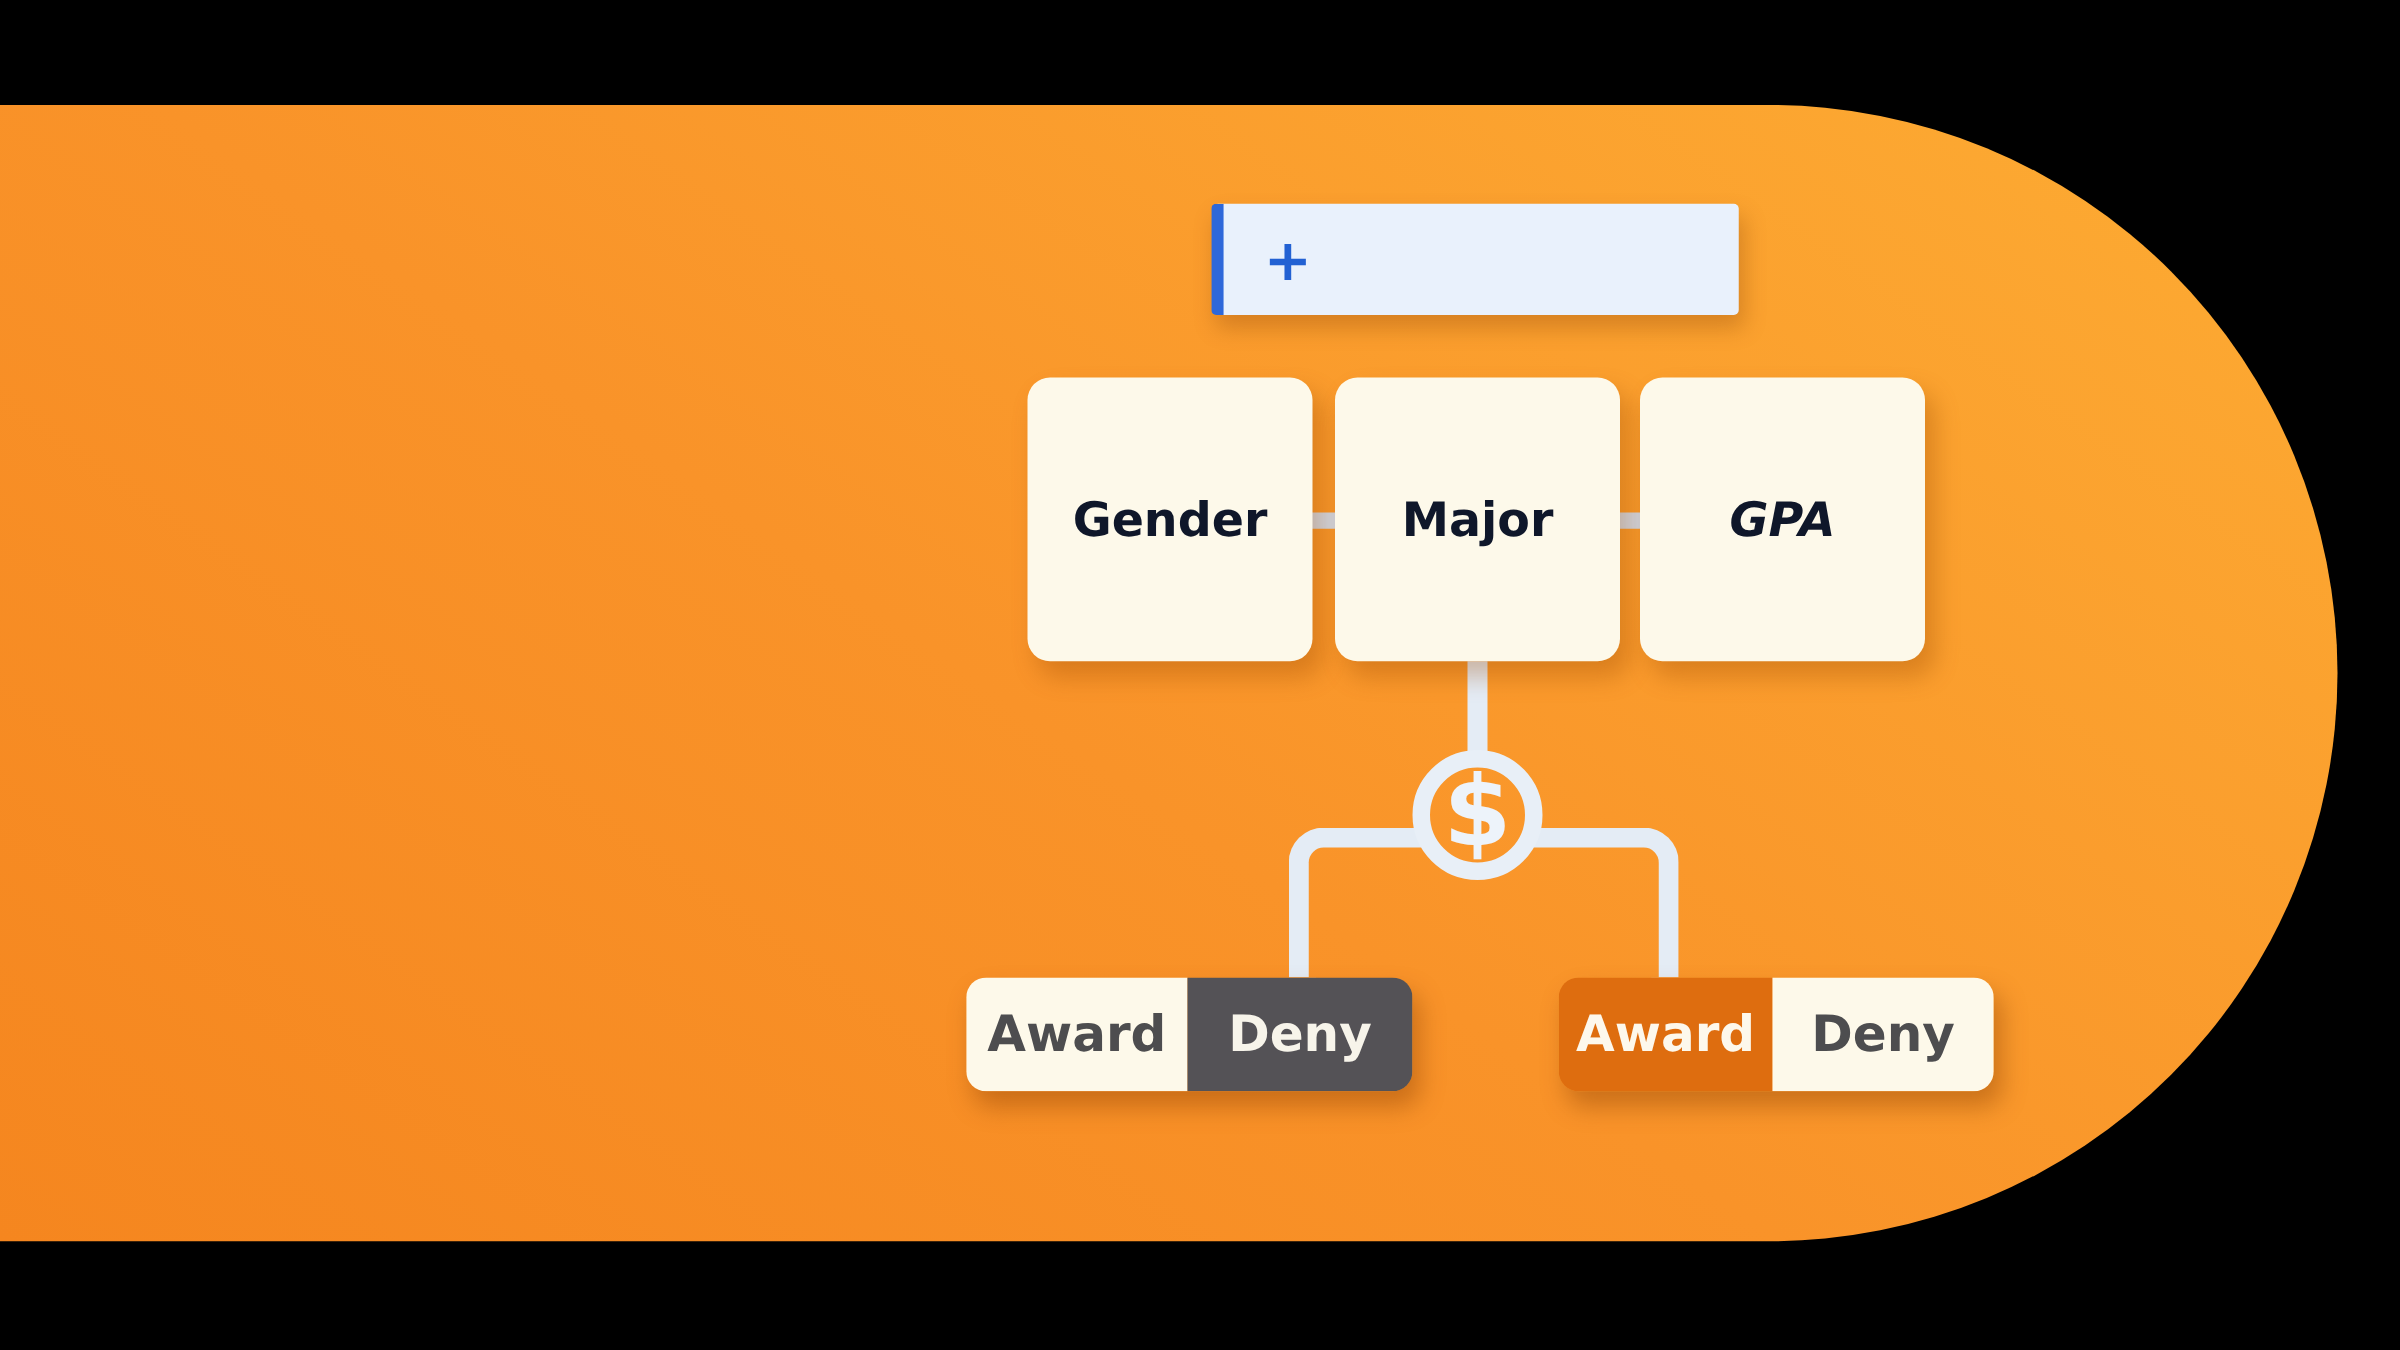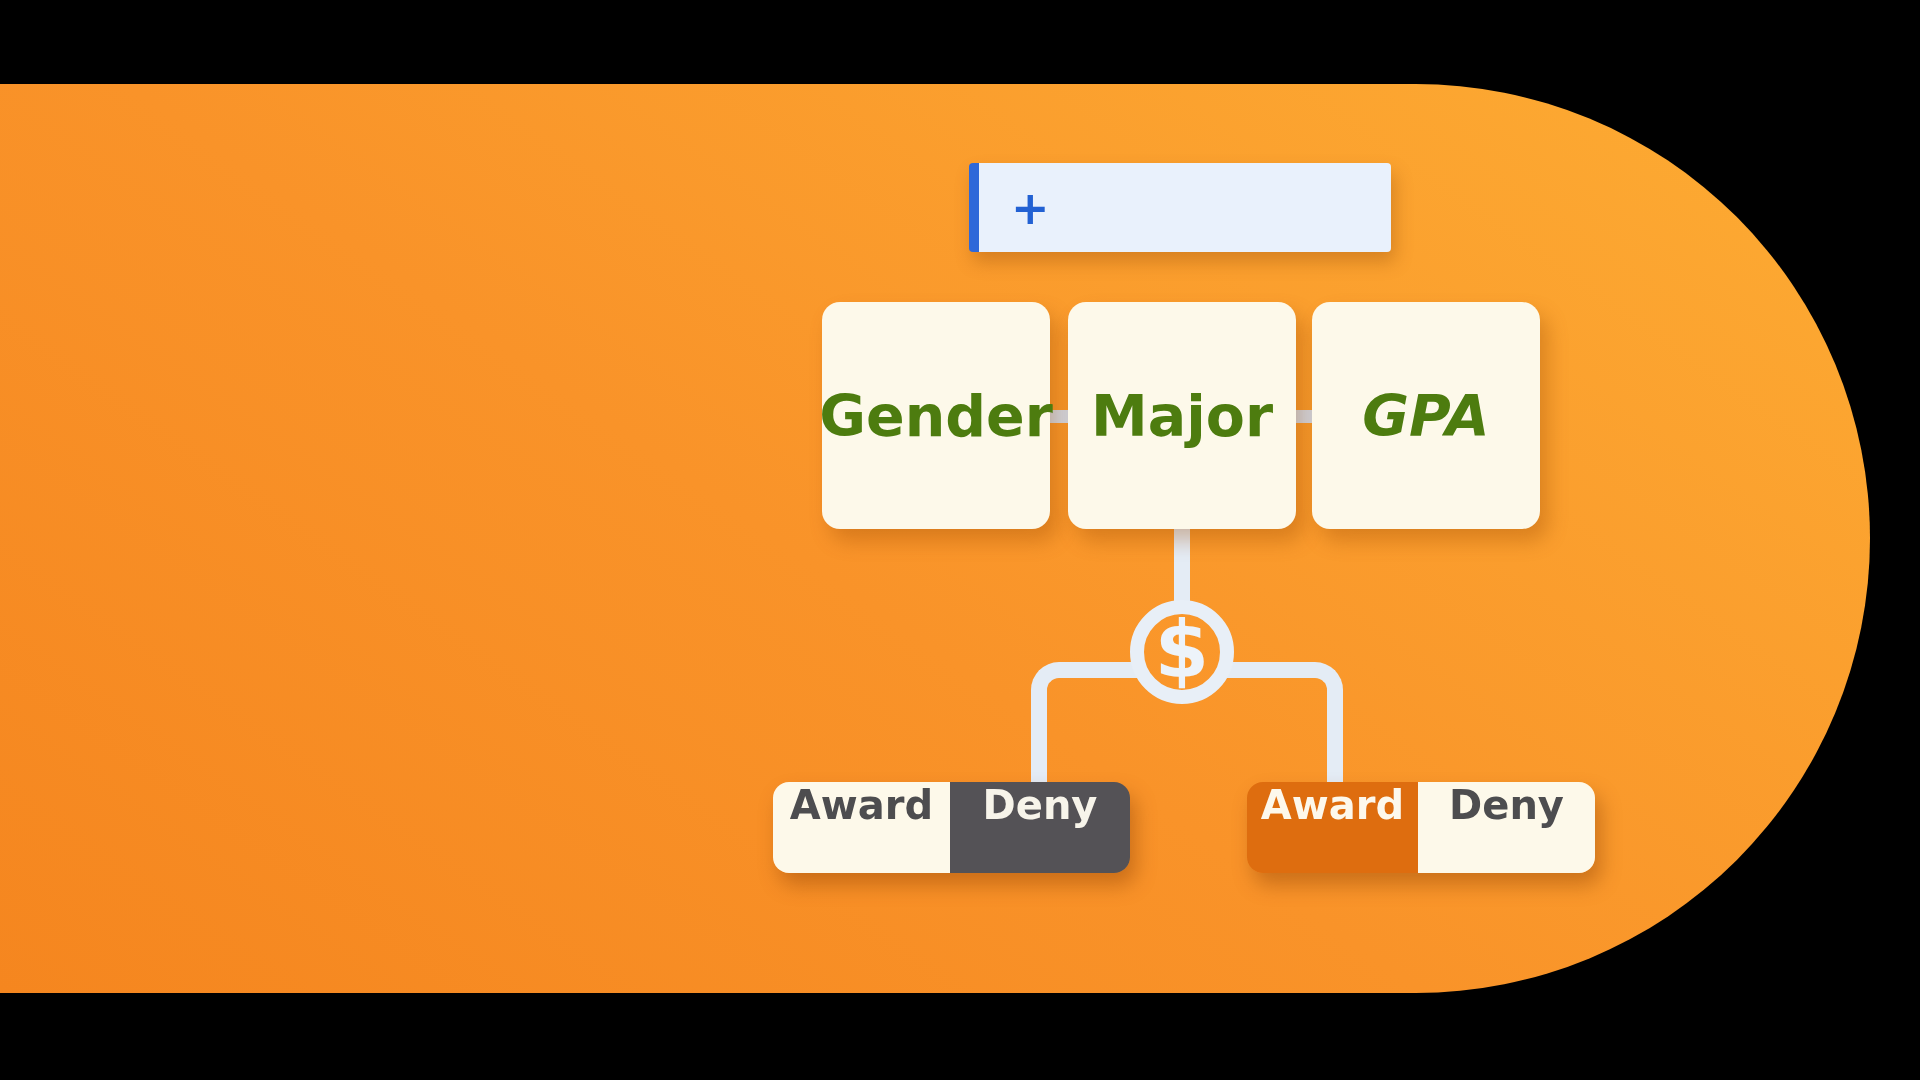--- a/index.html
+++ b/index.html
@@ -44,22 +44,22 @@
   }
   
   .filter-box{
     position:absolute;
     top:302px;
     width:228px;height:227px;
     background:#fdf9ea;
     border-radius:18px;
     box-shadow:8px 12px 20px rgba(153,70,0,0.33);
     display:flex;align-items:center;justify-content:center;
-    color:#4d7c0f;
-    font-size:57px;font-weight:700;
+    color:#0f172a;
+    font-size:38px;font-weight:700;
     cursor:pointer;
     z-index:2;
   }
   .filter-box.gender{left:822px;}
   .filter-box.major{left:1068px;}
   .filter-box.gpa{left:1312px;font-style:italic;}
   
   .h-connector{
     position:absolute;
     top:410px;height:13px;
@@ -121,21 +121,21 @@
     display:flex;
     border-radius:16px;
     overflow:hidden;
     box-shadow:6px 12px 20px rgba(130,55,0,0.38);
     font-size:40px;font-weight:700;
     z-index:2;
   }
   .toggle.left{left:773px;width:357px;}
   .toggle.right{left:1247px;width:348px;}
   .toggle .opt{
-    display:flex;align-items:flex-start;justify-content:center;
+    display:flex;align-items:center;justify-content:center;
     cursor:pointer;
   }
   .opt.cream{background:#fdf9ea;color:#4d4d4f;}
   .opt.dark{background:#545256;color:#f7f4ea;}
   .opt.orange{background:#de6d0f;color:#fdf8ec;}
   .toggle.left .opt.a{width:177px;}
   .toggle.left .opt.b{width:180px;}
   .toggle.right .opt.a{width:171px;}
   .toggle.right .opt.b{width:177px;}
 </style>

